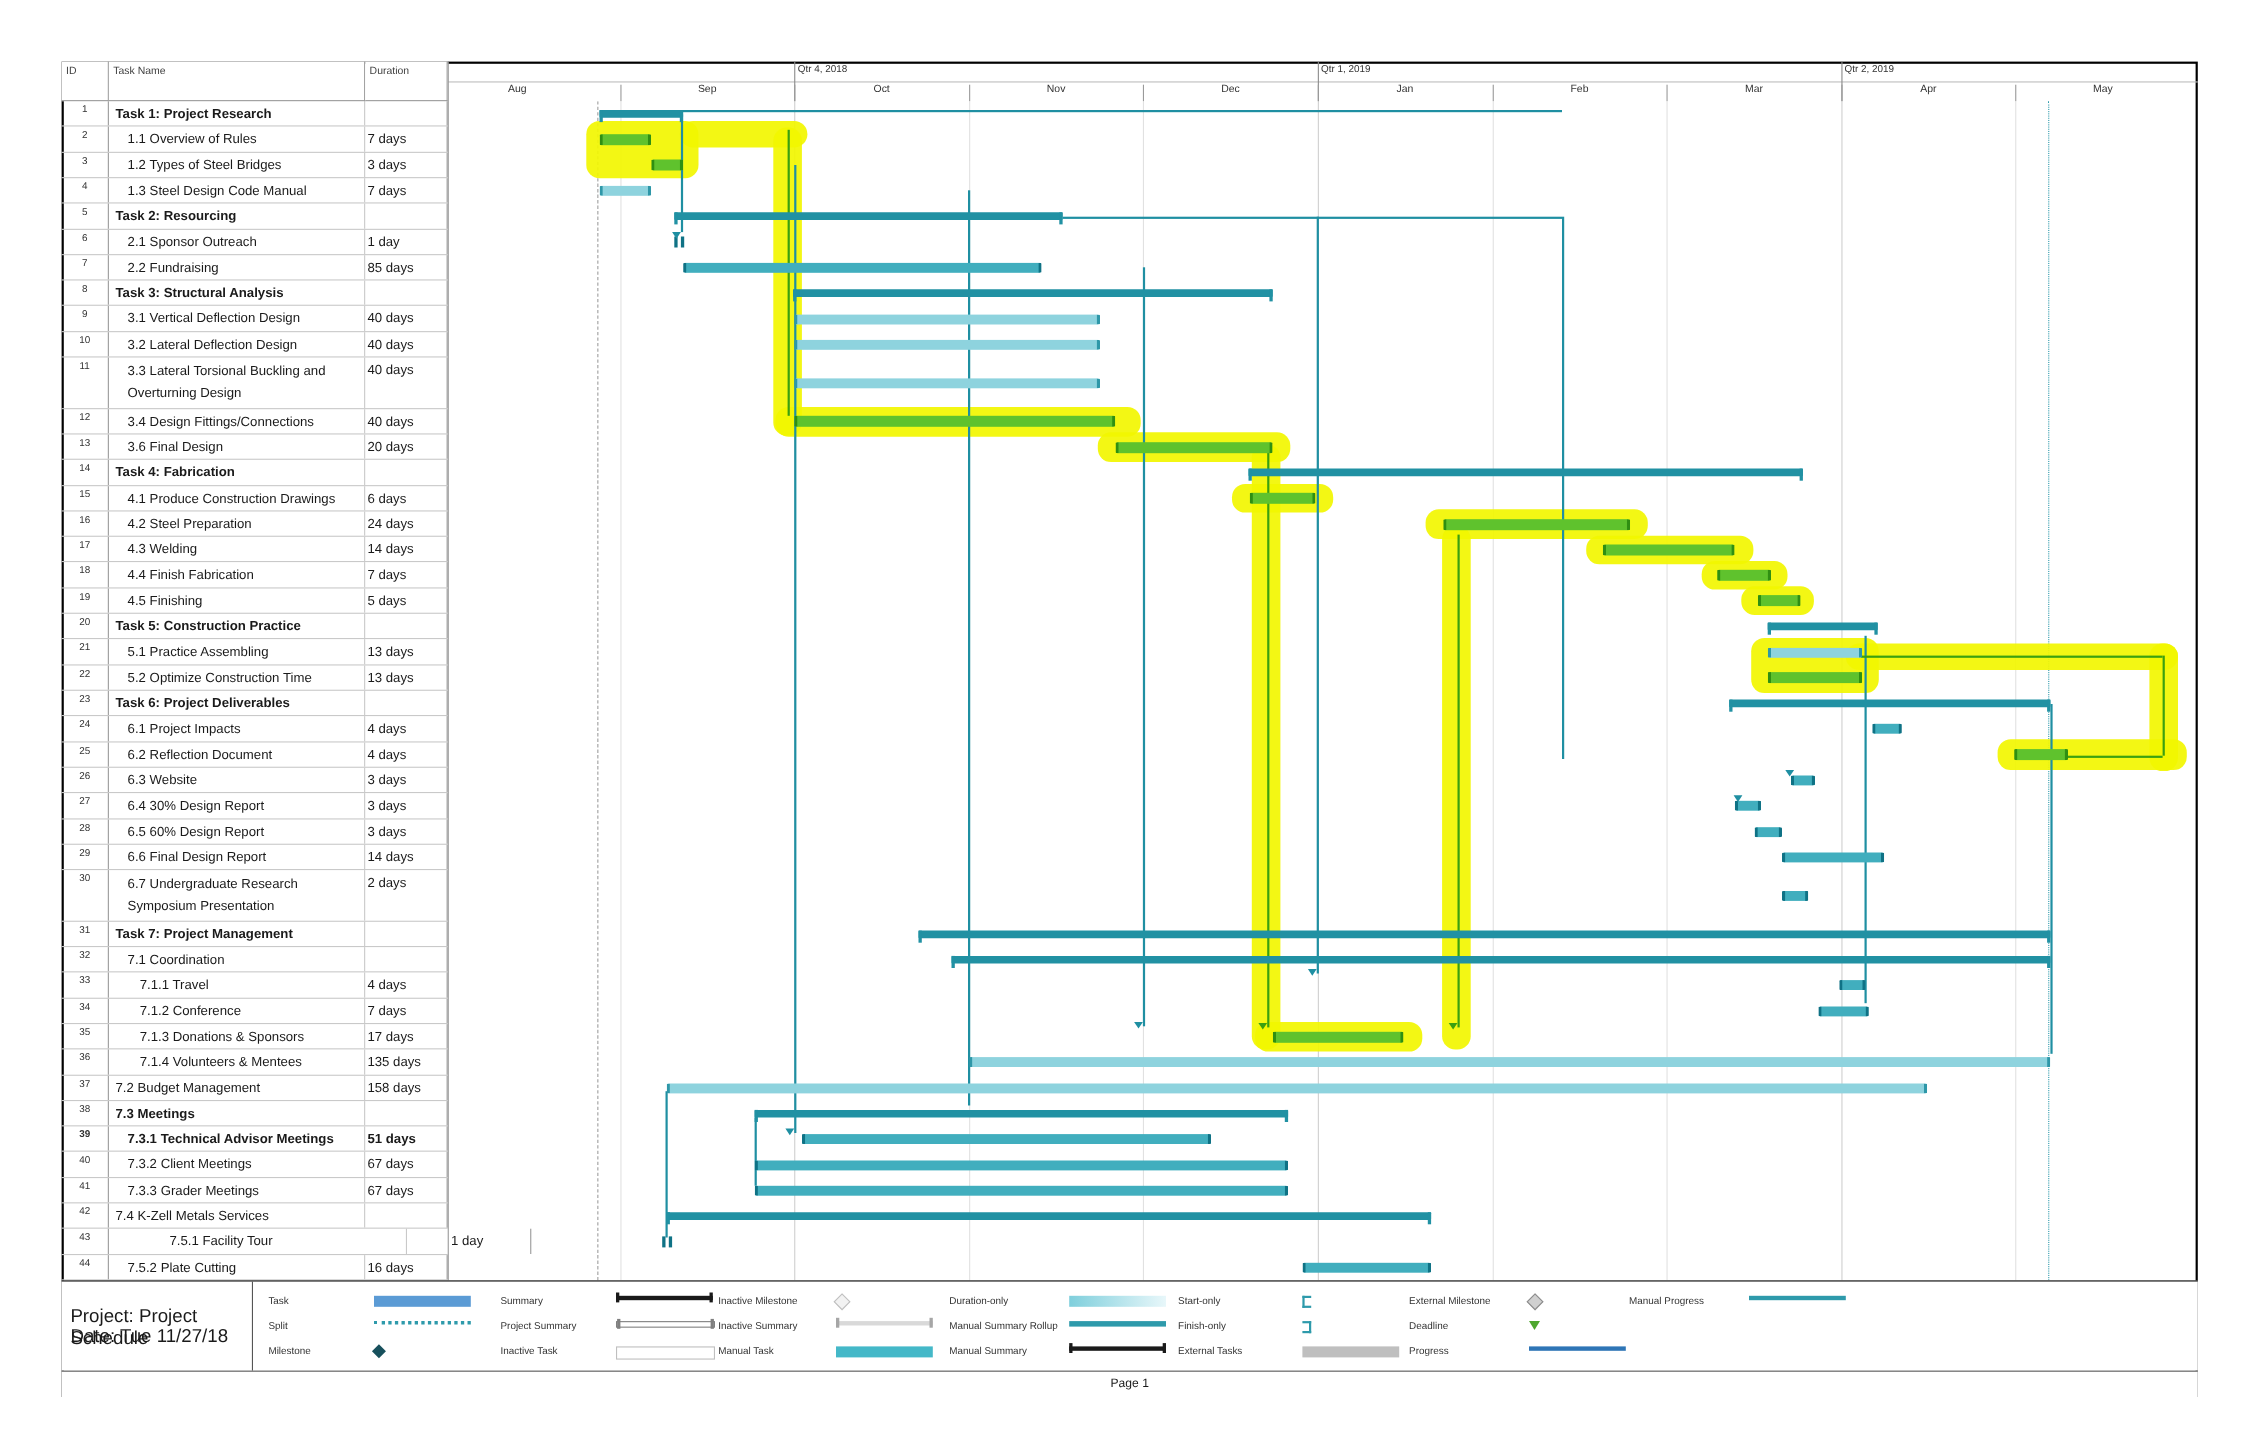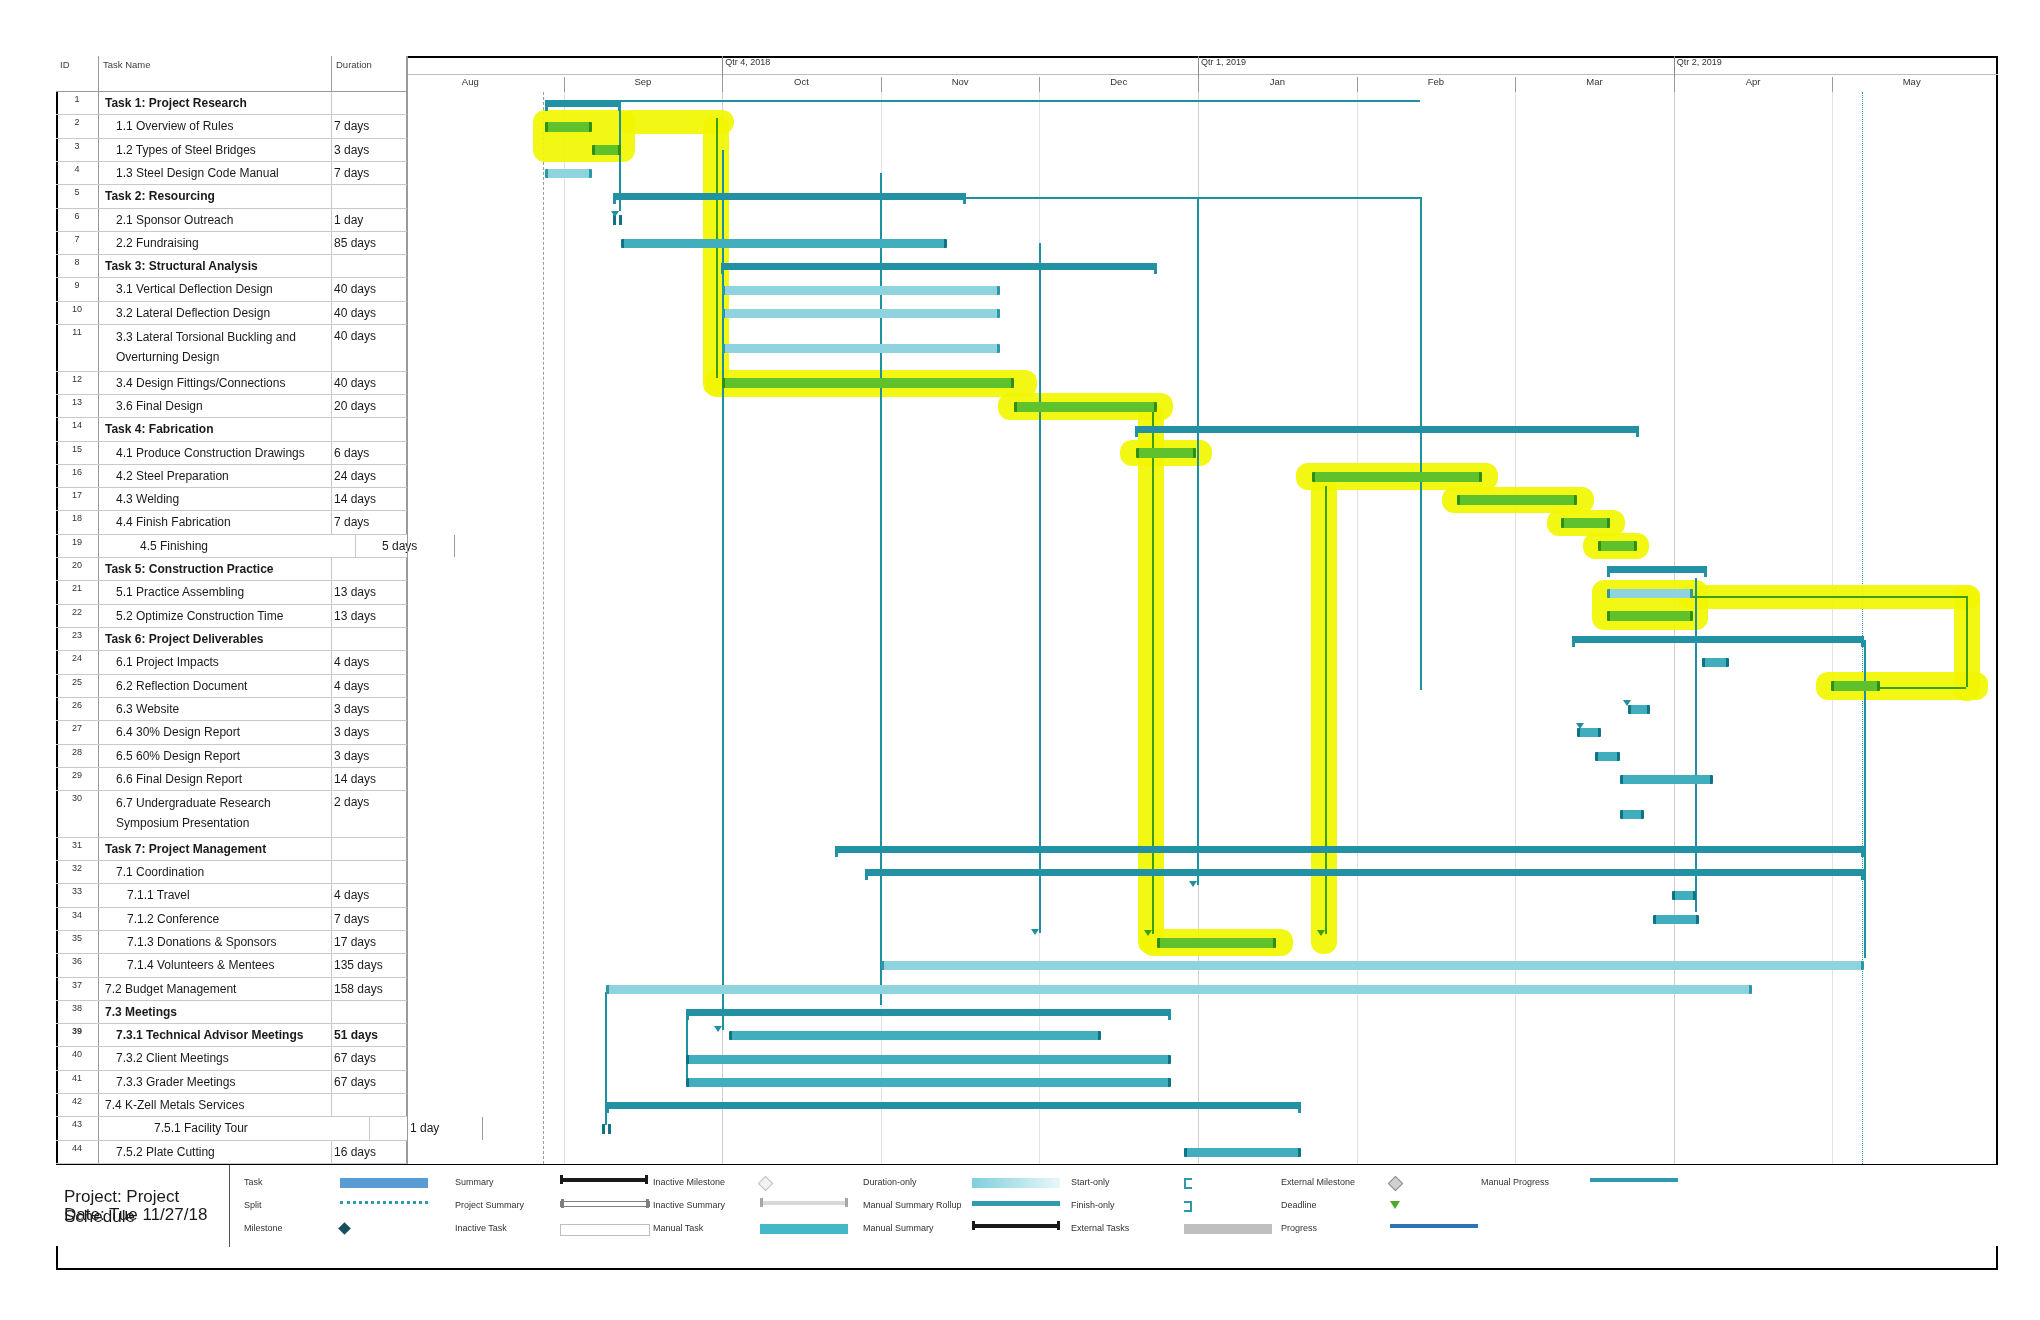--- a/index.html
+++ b/index.html
@@ -155,21 +155,21 @@
       <div class="trow" style="top: 488.168px; height: 23.304px;">
         <div class="cid">17</div>
         <div class="cname" style="padding-left: 17px;">4.3 Welding</div>
         <div class="cdur">14 days</div>
       </div>
       <div class="trow" style="top: 511.472px; height: 23.304px;">
         <div class="cid">18</div>
         <div class="cname" style="padding-left: 17px;">4.4 Finish Fabrication</div>
         <div class="cdur">7 days</div>
       </div>
-      <div class="trow" style="top: 534.776px; height: 23.304px; gap: 24px;">
+      <div class="trow" style="top: 534.776px; height: 23.304px;">
         <div class="cid">19</div>
         <div class="cname" style="padding-left: 17px;">4.5 Finishing</div>
         <div class="cdur">5 days</div>
       </div>
       <div class="trow bold" style="top: 558.08px; height: 23.304px;">
         <div class="cid">20</div>
         <div class="cname" style="padding-left: 6px;">Task 5: Construction Practice</div>
         <div class="cdur"></div>
       </div>
       <div class="trow" style="top: 581.384px; height: 23.304px;">
@@ -480,13 +480,16 @@
         <div class="licon dia" style="background: rgb(208, 208, 208); border: 1px solid rgb(140, 140, 140); position: absolute; left: 1334px; top: 13px;"></div>
         <div class="litem" style="left: 1225px; top: 35px;">Deadline</div>
         <div class="licon tri" style="position: absolute; left: 1334px; top: 36px;"></div>
         <div class="litem" style="left: 1225px; top: 58px;">Progress</div>
         <div class="licon" style="width: 88px; height: 4px; background: rgb(46, 117, 182); position: absolute; left: 1334px; top: 59px;"></div>
         <div class="litem" style="left: 1425px; top: 12px;">Manual Progress</div>
         <div class="licon" style="width: 88px; height: 4px; background: rgb(46, 154, 171); position: absolute; left: 1534px; top: 13px;"></div>
       </div>
   </div>
 
+  <div id="pagestrip">
+    <span>Page 1</span>
+  </div>
 </div>
 
 </body></html>

